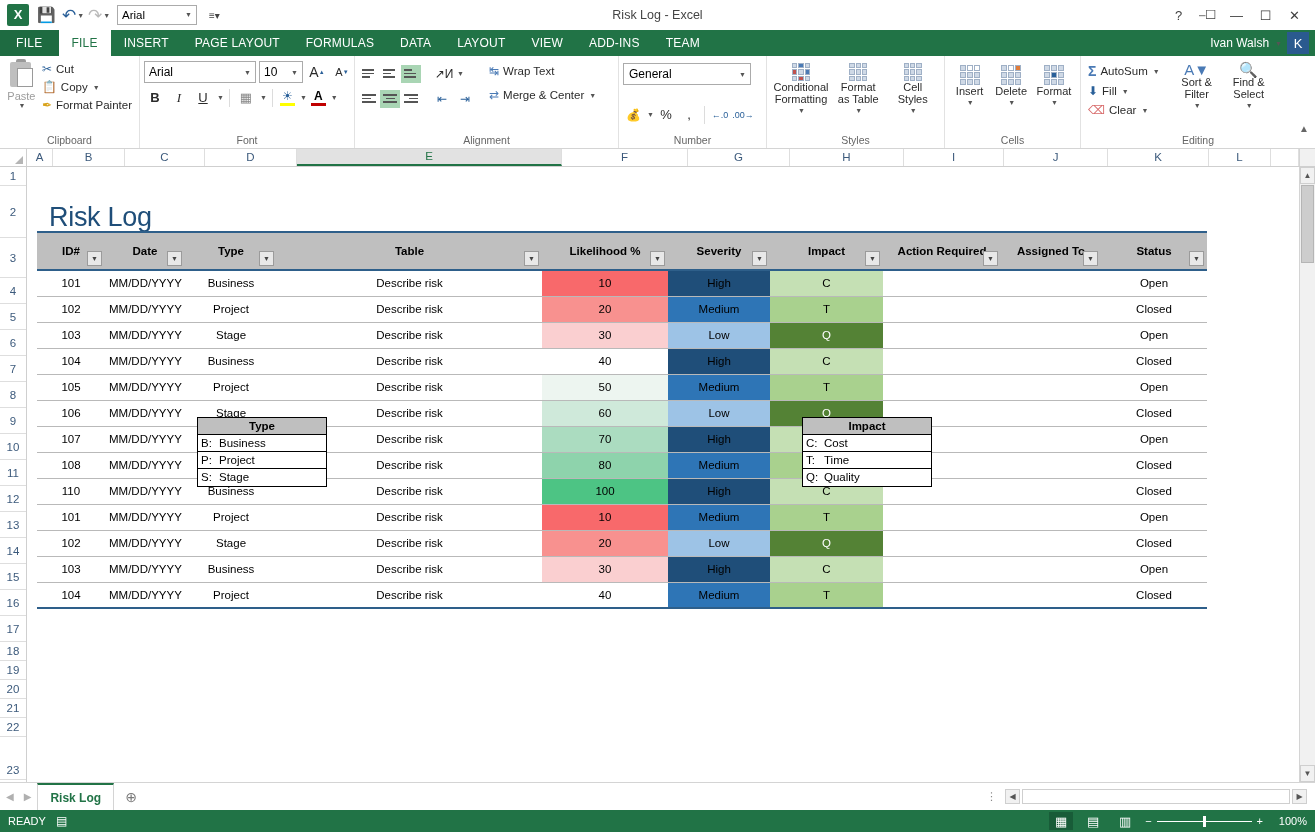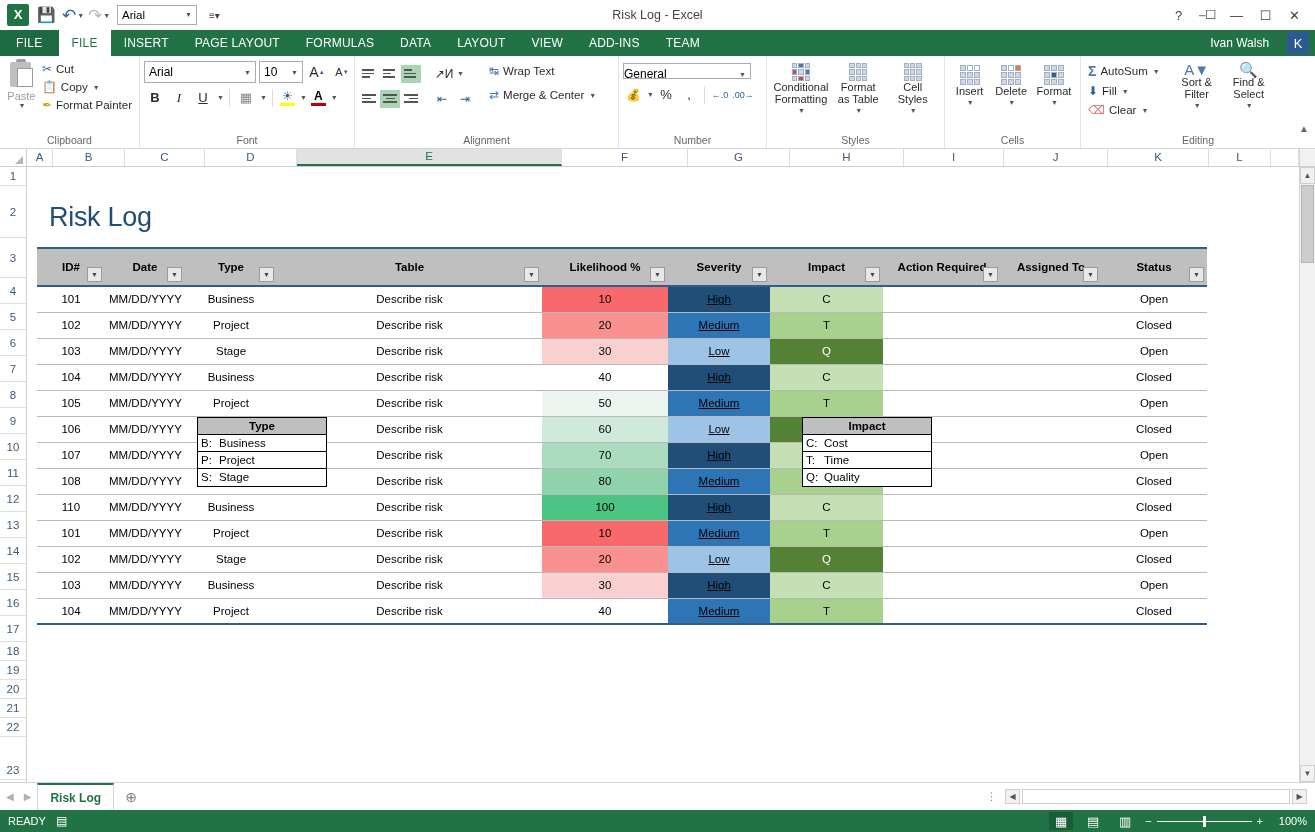--- a/index.html
+++ b/index.html
@@ -145,23 +145,23 @@
   .alignrow { display: flex; align-items: center; gap: 1px; margin-bottom: 4px; }
   .al-ico { width: 20px; height: 18px; display: flex; flex-direction: column;
     justify-content: center; align-items: flex-start; gap: 2px; padding-left: 3px; cursor: pointer;}
   .al-ico i { display: block; height: 1.5px; background: #555; }
   .al-ico.sel { background: #a9d5b4; }
   .al-ico.ctr { align-items: center; padding: 0; }
   .al-ico.rgt { align-items: flex-end; padding-right: 3px; }
 
   
   .numfmt {
-    width: 128px; height: 16px; border: 1px solid #ababab; background: #fff;
-    font-size: 12px; line-height: 20px; position: relative;
-    margin-bottom: 5px;
+    width: 128px; height: 22px; border: 1px solid #ababab; background: #fff;
+    font-size: 12px; line-height: 20px; padding-left: 5px; position: relative;
+    margin-bottom: 19px;
   }
 
   
   .grid-ico { display: grid; grid-template-columns: repeat(3,1fr); gap: 1px; width: 18px; height: 18px; }
   .grid-ico span { background: #cfd9e6; border: .5px solid #9fb0c6; }
 
   
   .colhead {
     flex: 0 0 18px; display: flex; background: #fff;
     border-bottom: 1px solid #cfcfcf; font-size: 11.5px; color: #3c5a7c;
@@ -206,41 +206,41 @@
   .vs-thumb { height: 78px; background: #cdcdcd; border: 1px solid #b5b5b5; margin: 1px; cursor: pointer;}
   .vs-track { flex: 1; }
 
   
   .risk-title {
     position: absolute; left: 22px; top: 35px;
     font-size: 27px; color: #1f4e79; font-weight: 400;
     font-family: "Liberation Sans", sans-serif; letter-spacing: -0.3px;
   }
   table.risk {
-    position: absolute; left: 10px; top: 80px;
+    position: absolute; left: 10px; top: 64px;
     border-collapse: collapse; table-layout: fixed; width: 1170px;
   }
   table.risk th {
     background: #bfbfbf; color: #000; font-size: 11.5px; font-weight: bold;
     height: 38px; position: relative; text-align: center;
     border-top: 2px solid #2e5f8a; border-bottom: 2px solid #2e5f8a;
     padding: 0 2px;
   }
   .fdrop {
     position: absolute; right: 3px; bottom: 3px; width: 15px; height: 15px;
     background: #e8e8e8; border: 1px solid #9b9b9b;
     display: flex; align-items: center; justify-content: center;
     font-size: 7px; color: #444; cursor: pointer;
   }
   table.risk td {
     height: 26px; font-size: 11.5px; text-align: center; color: #000;
     border-bottom: 1px solid #b9b9b9; background: #fff; padding: 0 4px;
   }
   td.left { text-align: left; }
-  td.sev { color: #fff; text-decoration: underline; }
+  td.sev { color: #fff; }
   tr.last td { border-bottom: 2px solid #2e5f8a; }
 
   
   .legend {
     position: absolute; border: 1px solid #000; background: #fff;
     font-size: 11.5px; width: 130px;
   }
   .legend .lg-title {
     background: #bfbfbf; font-weight: bold; text-align: center;
     border-bottom: 1px solid #000; height: 17px; line-height: 16px;

